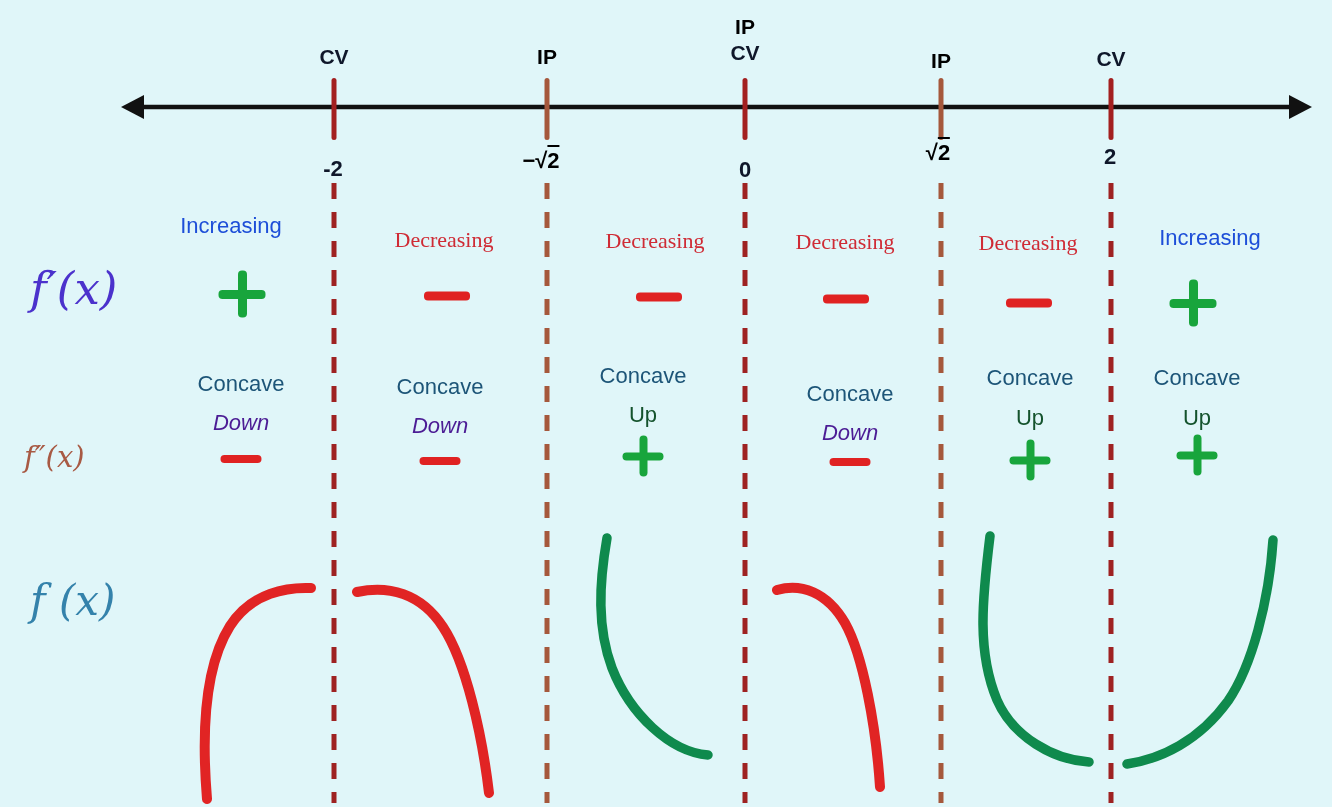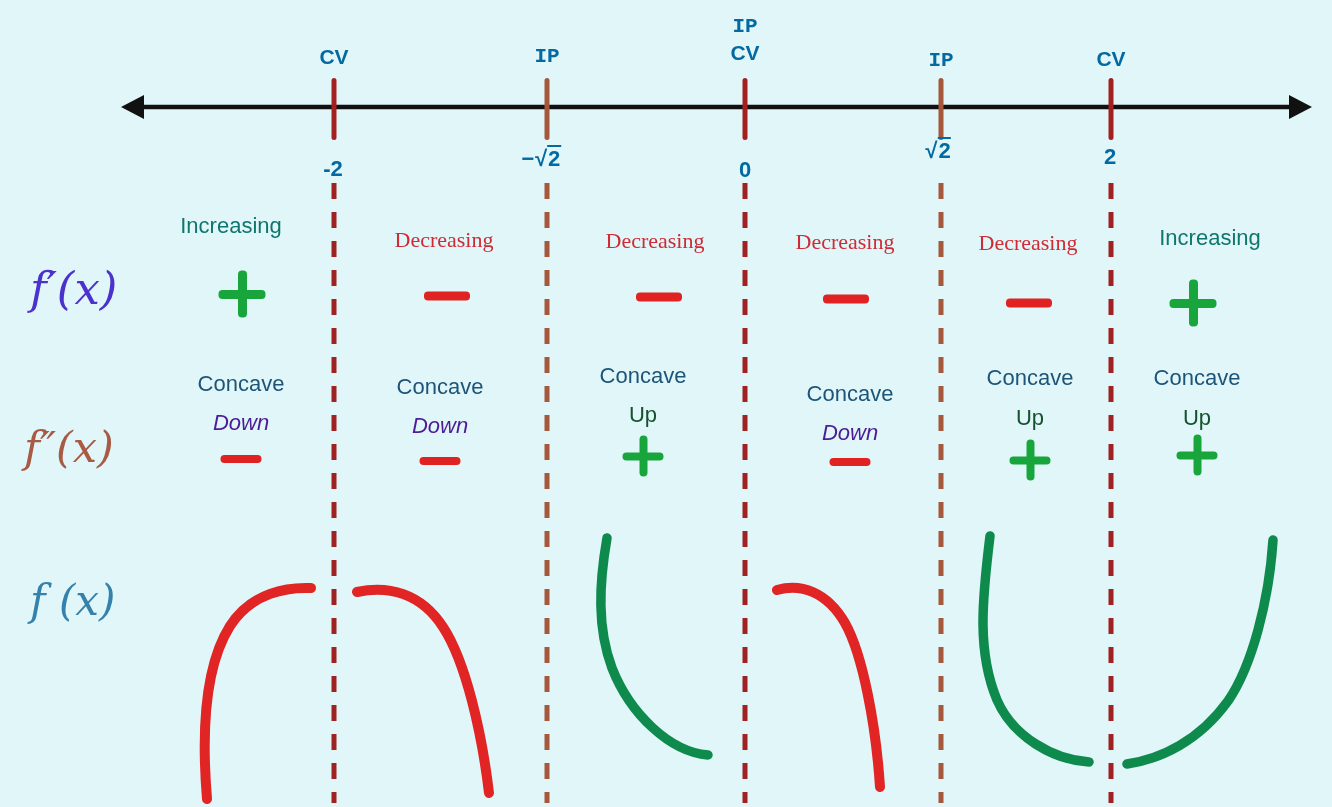--- a/index.html
+++ b/index.html
@@ -6,49 +6,49 @@
   #canvas{
     position:relative;width:1332px;height:807px;overflow:hidden;
     background:#e0f6f9;
     font-family:"Liberation Sans", sans-serif;
   }
   
   .pt-marker{
     position:absolute;transform:translateX(-50%);text-align:center;
     font-weight:700;font-size:21px;line-height:26px;white-space:nowrap;
   }
-  .cv-t{color:#0369a1;}
-  .ip-t{color:#0369a1;font-family:Liberation Mono, monospace;}
+  .cv-t{color:#0f172a;}
+  .ip-t{color:#000000;}
   .tick{position:absolute;width:5px;height:62px;top:78px;transform:translateX(-50%);border-radius:3px;}
   .tick.cv-c{background:#a32020;}
   .tick.ip-c{background:#a5583c;}
   .vlabel{
     position:absolute;transform:translateX(-50%);
     font-weight:700;font-size:22px;white-space:nowrap;
   }
   .vlabel .radicand{border-top:2.5px solid currentColor;padding-top:1px;}
   .dash{
     position:absolute;width:5px;height:620px;top:183px;transform:translateX(-50%);
   }
   .dash.cv-c{background:repeating-linear-gradient(to bottom,#9e2222 0 16px,transparent 16px 29px);}
   .dash.ip-c{background:repeating-linear-gradient(to bottom,#a5583c 0 16px,transparent 16px 29px);}
   
   .rowlabel{
     position:absolute;font-family:"DejaVu Serif", serif;font-style:italic;
     white-space:nowrap;line-height:1;
   }
   #lbl-fprime{left:30px;top:266px;font-size:45px;color:#4b32cc;}
-  #lbl-fdouble{left:24px;top:426px;font-size:43px;color:#a85a44;}
+  #lbl-fdouble{left:24px;top:443px;font-size:29px;color:#a85a44;}
   #lbl-f{left:30px;top:580px;font-size:42px;color:#3482ab;}
   
   .word{
     position:absolute;transform:translateX(-50%);
     font-size:22px;white-space:nowrap;line-height:1.1;
   }
-  .inc{color:#0f766e;}
+  .inc{color:#1d4ed8;}
   .dec{color:#cf2b35;font-family:Liberation Serif, serif;}
   .concave{color:#1d5578;}
   .up{color:#14532d;}
   .down{color:#4c1d95;font-style:italic;}
   
   .minus{
     position:absolute;transform:translate(-50%,-50%);
     width:46px;height:9px;border-radius:4px;background:#e02222;
   }
   .minus.sm{width:41px;height:8px;}

